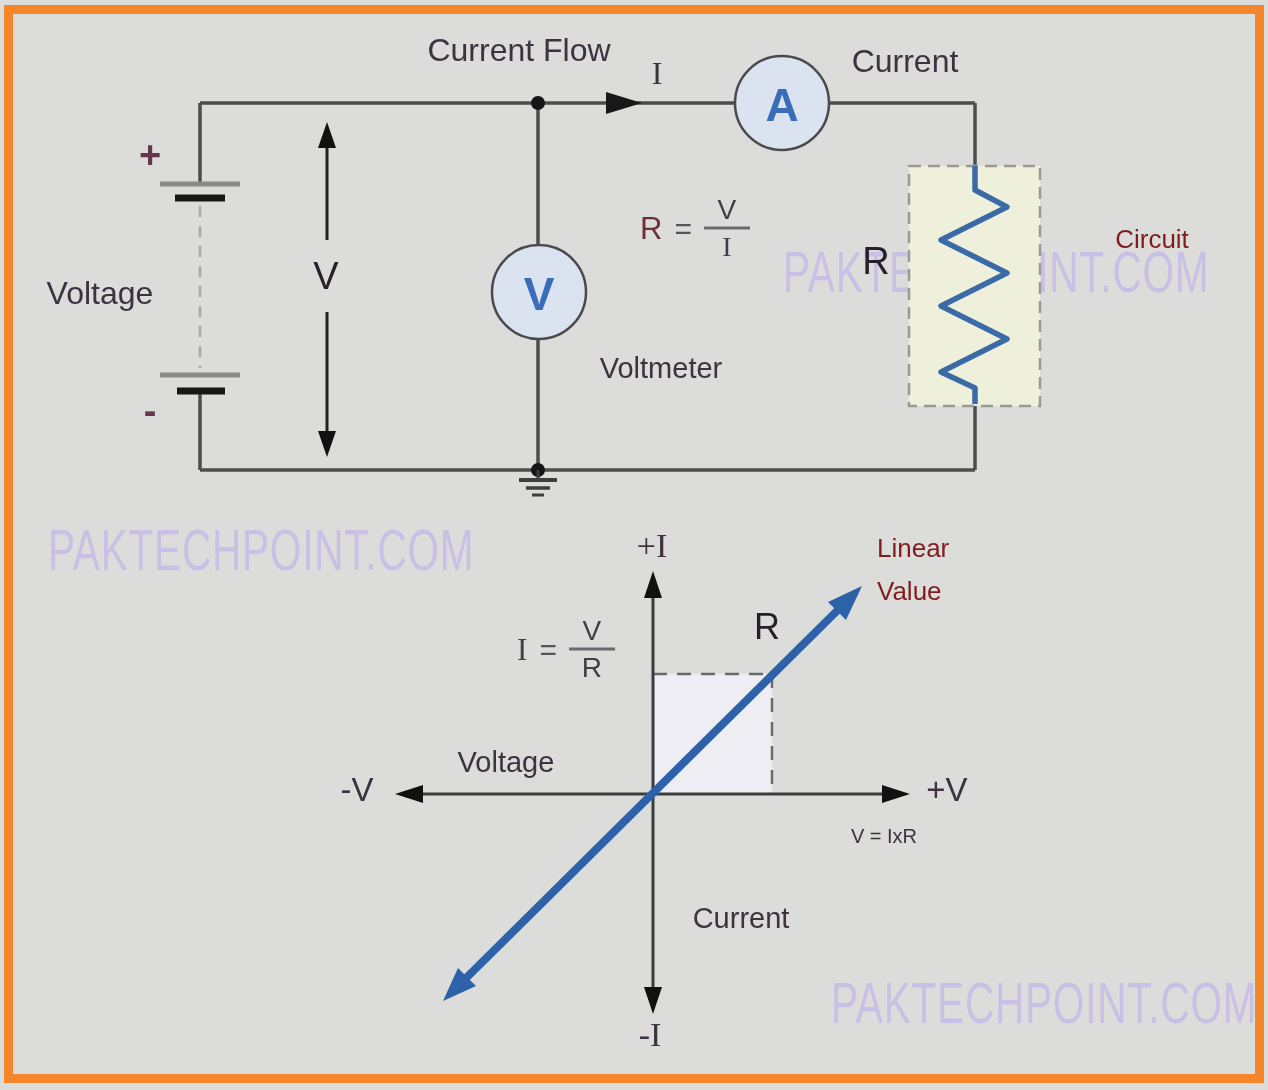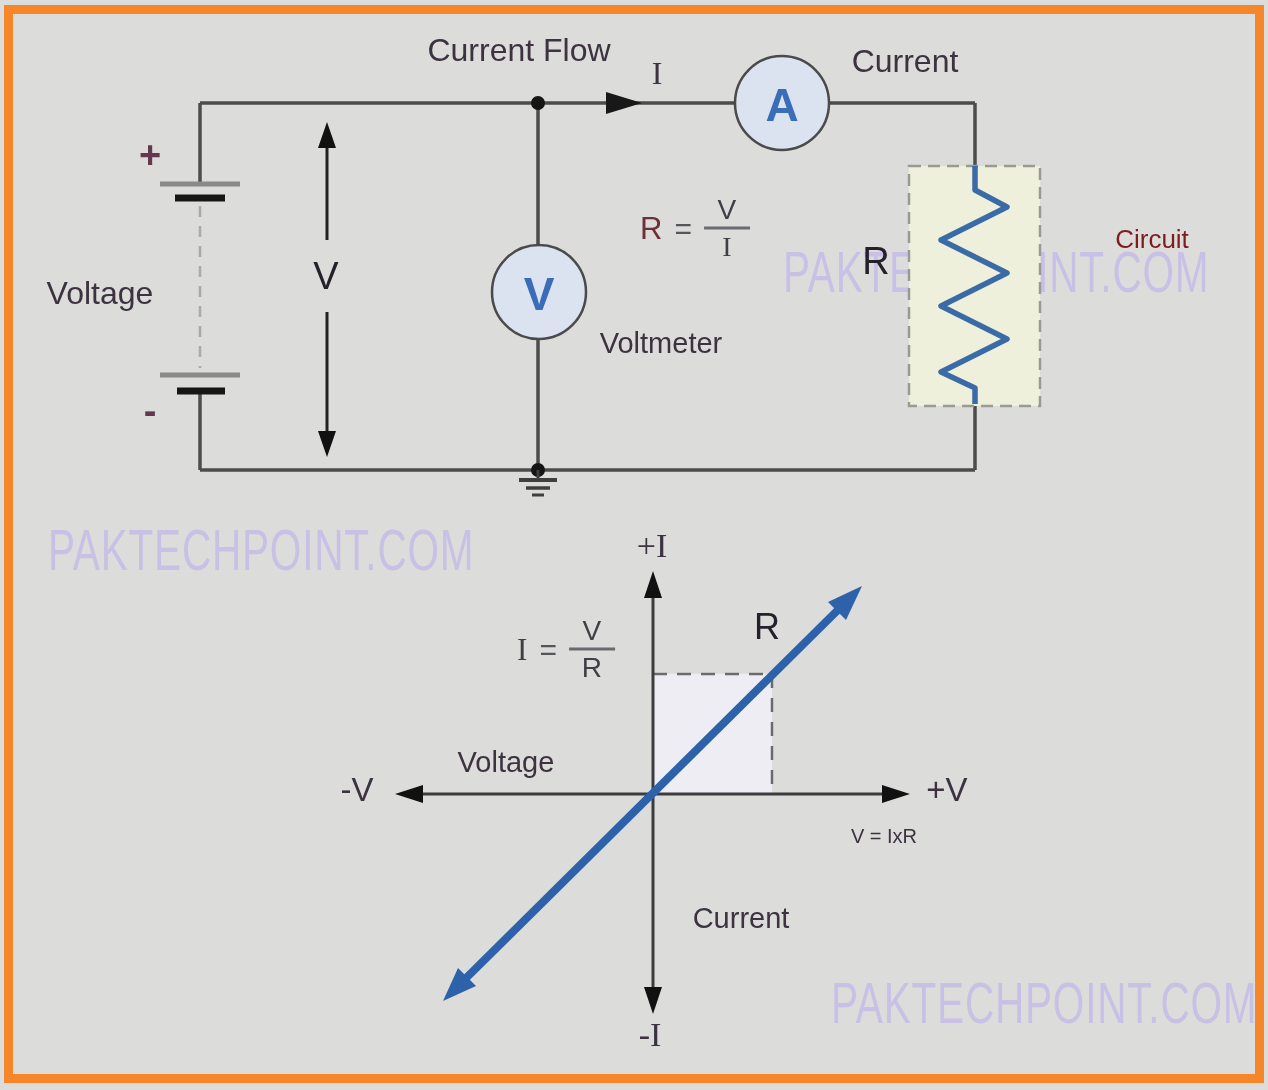--- a/index.html
+++ b/index.html
@@ -109,21 +109,21 @@
 
   <div class="lbl" style="left:519px;top:50px;">Current Flow</div>
   <div class="lbl serif" style="left:657px;top:73px;font-size:32px;">I</div>
   <div class="lbl" style="left:905px;top:61px;">Current</div>
   <div class="lbl meter-letter" style="left:782px;top:105px;">A</div>
   <div class="lbl" style="left:100px;top:293px;">Voltage</div>
   <div class="lbl sign" style="left:150px;top:155px;">+</div>
   <div class="lbl sign" style="left:150px;top:411px;">-</div>
   <div class="lbl big" style="left:326px;top:276px;">V</div>
   <div class="lbl meter-letter" style="left:539px;top:294px;">V</div>
-  <div class="lbl" style="left:661px;top:343px;font-size:29px;">Voltmeter</div>
+  <div class="lbl" style="left:661px;top:368px;font-size:29px;">Voltmeter</div>
 
   <div class="formula" style="left:695px;top:228px;">
     <span class="f-lhs maroon">R</span>
     <span class="f-eq">=</span>
     <span class="frac">
       <span class="f-num">V</span>
       <span class="f-bar"></span>
       <span class="f-den serif">I</span>
     </span>
   </div>
@@ -145,15 +145,19 @@
   <div class="formula" style="left:566px;top:649px;">
     <span class="f-lhs serif">I</span>
     <span class="f-eq">=</span>
     <span class="frac">
       <span class="f-num">V</span>
       <span class="f-bar"></span>
       <span class="f-den">R</span>
     </span>
   </div>
 
+  <div class="two-line" style="left:877px;top:527px;">
+    <div>Linear</div>
+    <div>Value</div>
+  </div>
 
   <div class="frame"></div>
 </div>
 
 </body></html>

